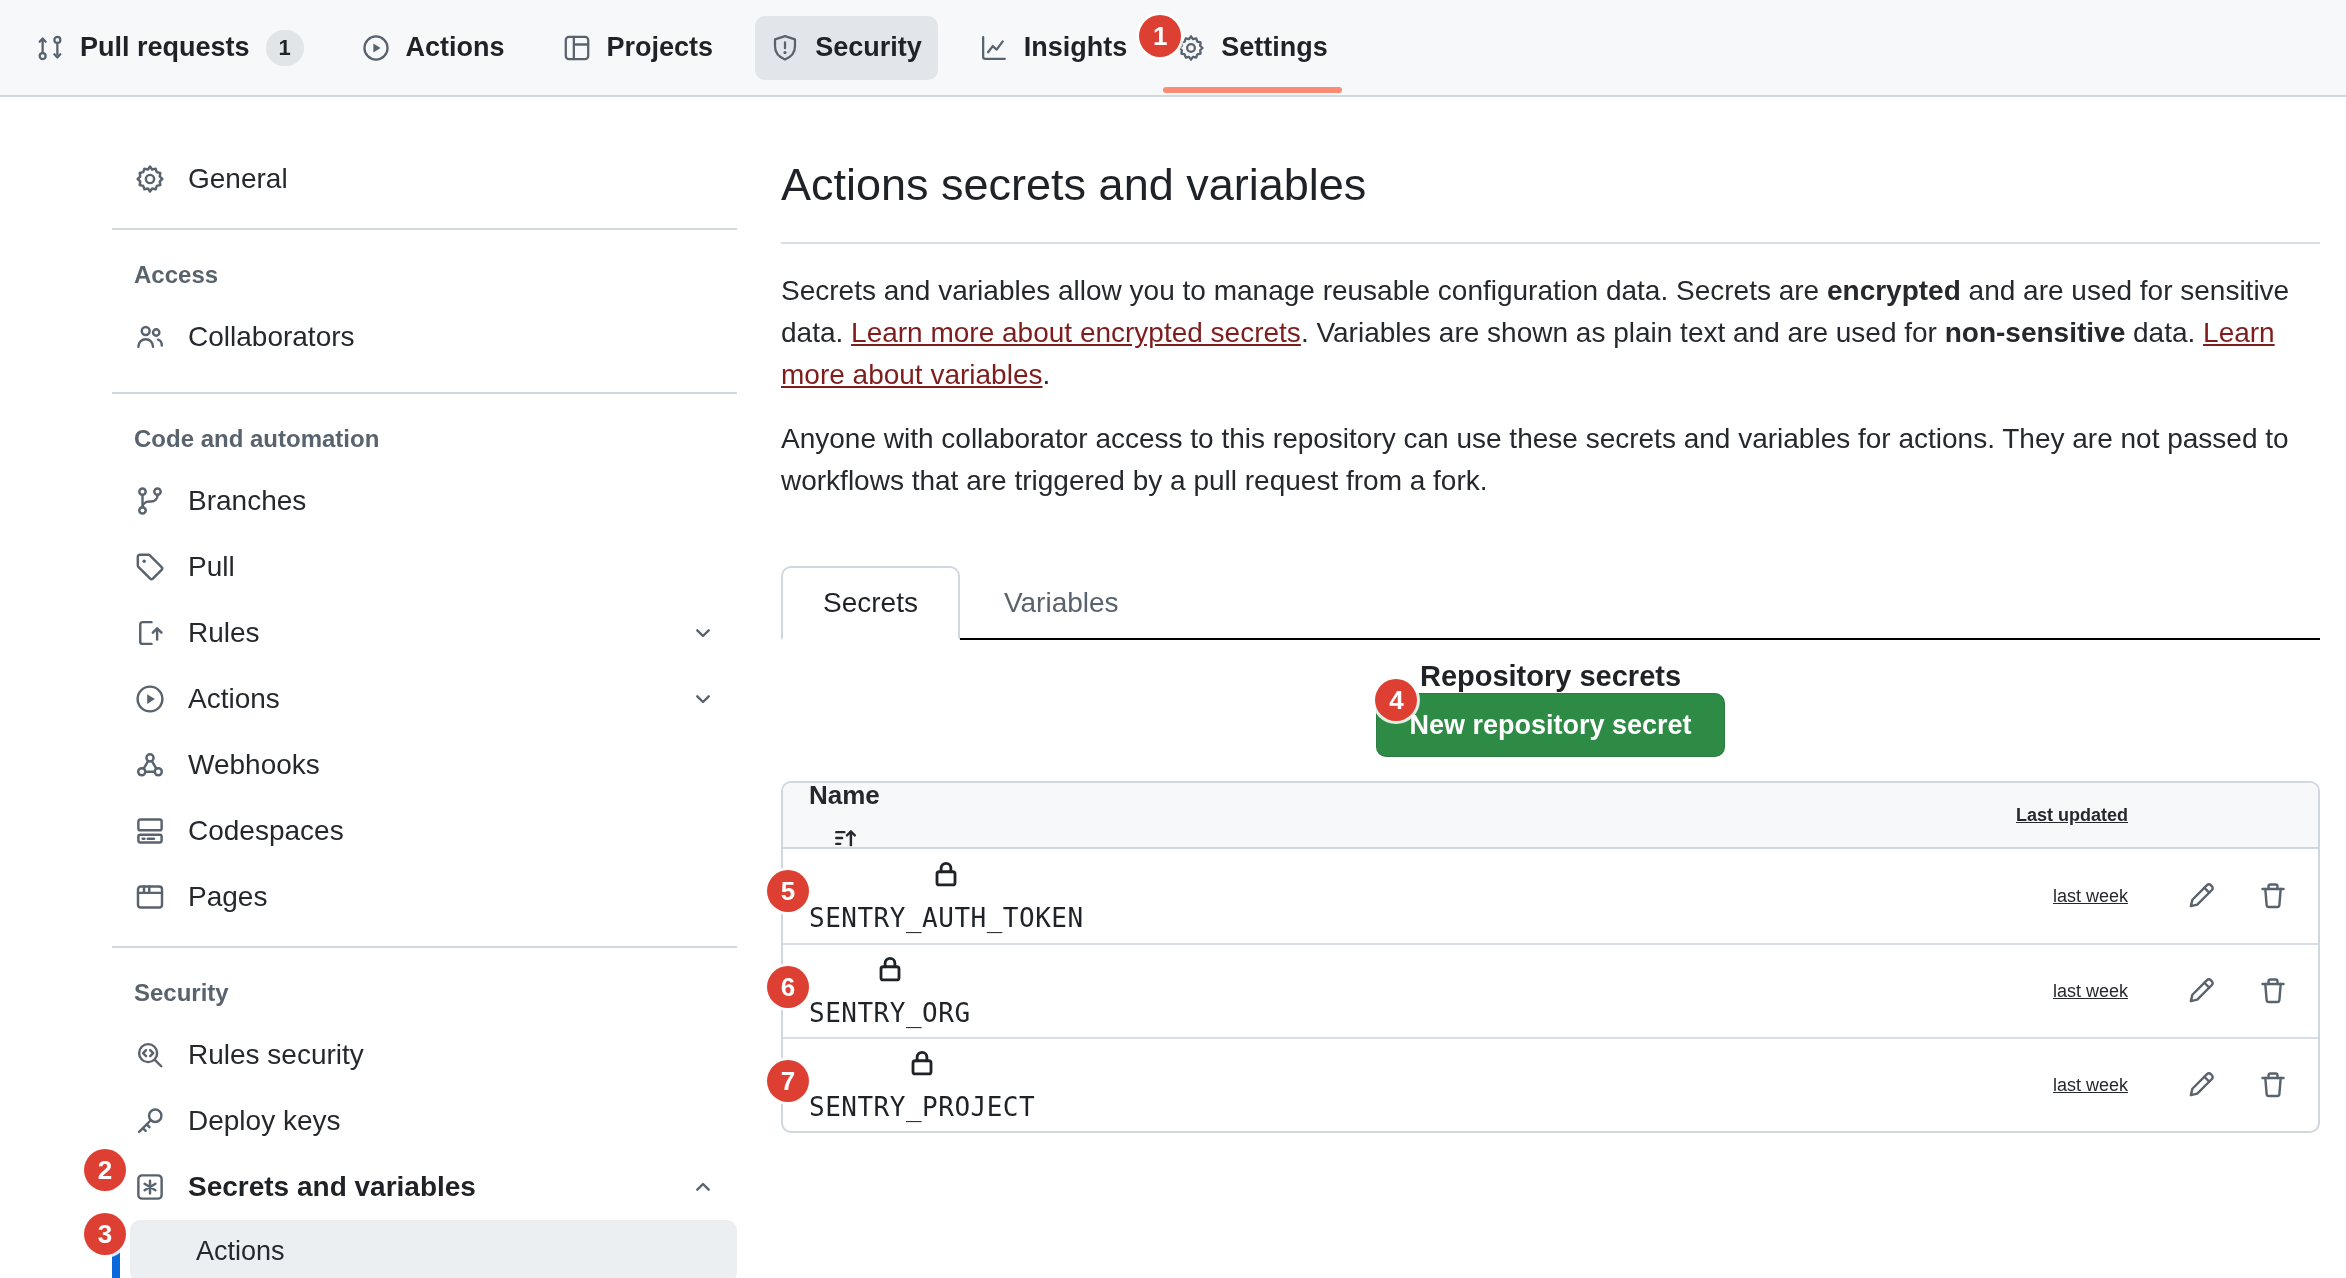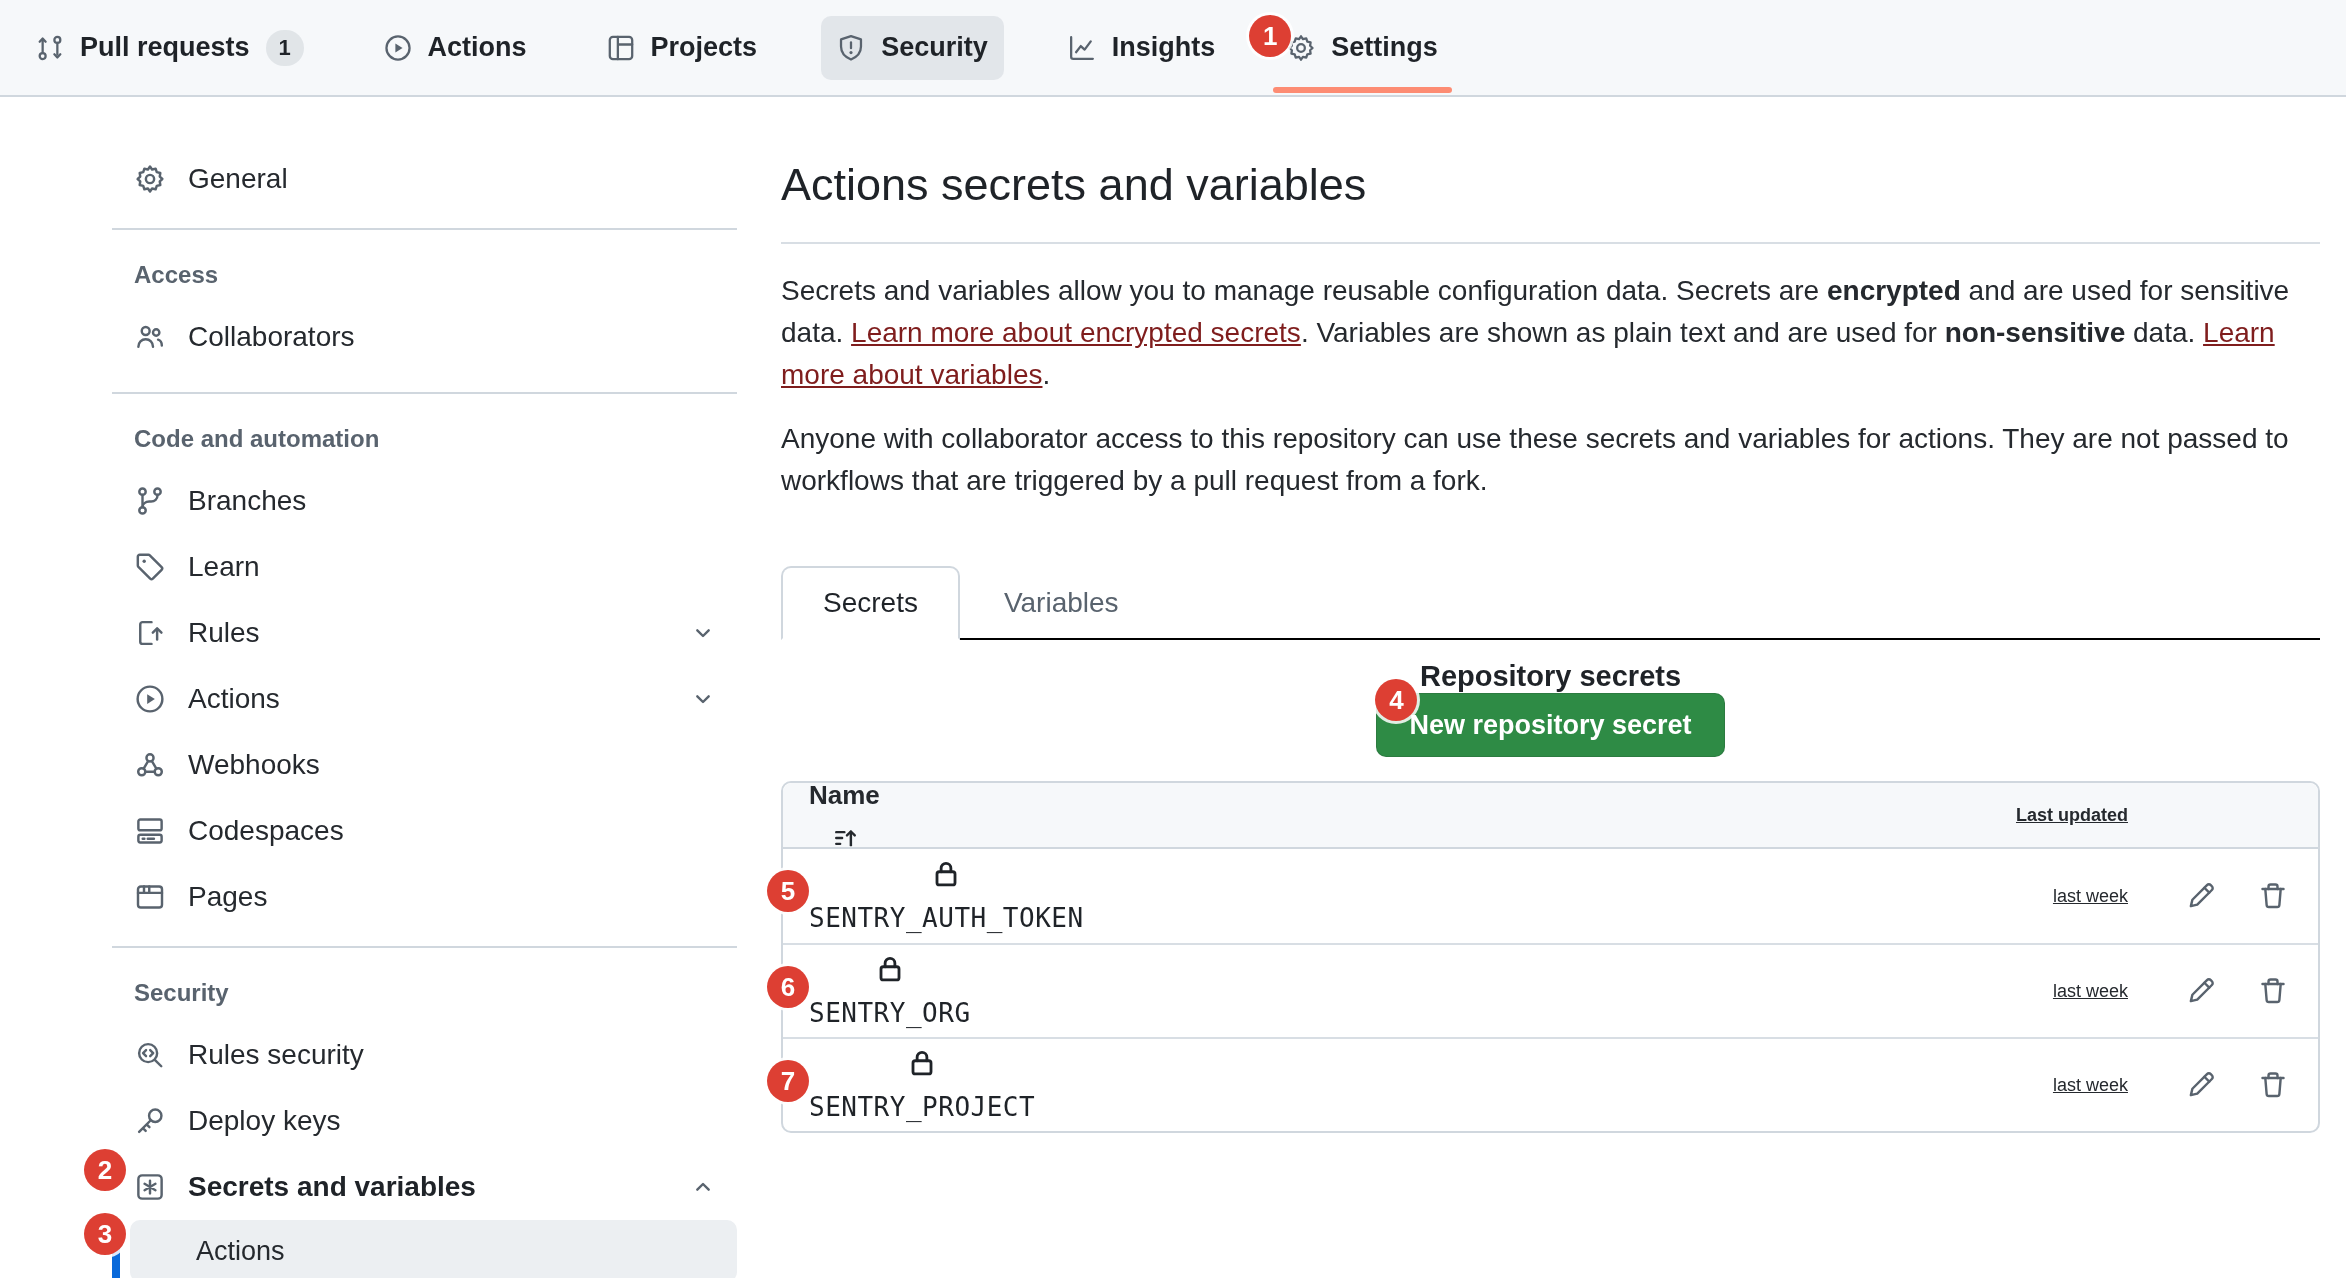--- a/index.html
+++ b/index.html
@@ -9,21 +9,21 @@
     background:#ffffff; font-family:"Liberation Sans","DejaVu Sans",sans-serif;
     color:#1f2328;
   }
   svg { display:block; }
   .oct { fill:none; stroke:currentColor; stroke-width:1.3; stroke-linecap:round; stroke-linejoin:round; }
 
   
   .topnav {
     position:absolute; top:0; left:0; right:0; height:97px;
     background:#f6f8fa; border-bottom:2px solid #d0d7de;
-    display:flex; align-items:center; padding-left:20px;gap:22px;
+    display:flex; align-items:center; padding-left:20px;
   }
   .nav-item {
     position:relative; height:96px; display:flex; align-items:center; gap:16px;
     padding:0 16px; margin-right:26px; font-size:27px; font-weight:600; color:#1f2328;
     cursor:pointer; white-space:nowrap;
   }
   .nav-item .nicon { color:#59636e; }
   .nav-item.pillbg { height:64px; background:rgba(175,184,193,0.28); border-radius:10px; }
   .nav-counter {
     min-width:38px; height:36px; padding:0 12px; border-radius:20px;
@@ -237,21 +237,21 @@
       <span>Branches</span>
     </div>
 
     <div class="side-item">
       <span class="sicon">
         <svg class="oct" width="30" height="30" viewBox="0 0 16 16">
             <path d="M1.5 7.2V2.5a1 1 0 011-1h4.7a1 1 0 01.7.3l6.3 6.3a1 1 0 010 1.4l-4.7 4.7a1 1 0 01-1.4 0L1.8 7.9a1 1 0 01-.3-.7z"></path>
             <circle cx="4.9" cy="4.9" r="0.9" fill="currentColor" stroke="none"></circle>
           </svg>
       </span>
-      <span>Learn</span>
+      <span>Pull</span>
     </div>
 
     <div class="side-item">
       <span class="sicon">
         <svg class="oct" width="30" height="30" viewBox="0 0 16 16">
             <path d="M8.8 2.2H4a1.2 1.2 0 00-1.2 1.2v9.2A1.2 1.2 0 004 13.8h4.8"></path>
             <path d="M11.8 11.5V5.8"></path>
             <path d="M9.5 7.8l2.3-2.3 2.3 2.3"></path>
           </svg>
       </span>

